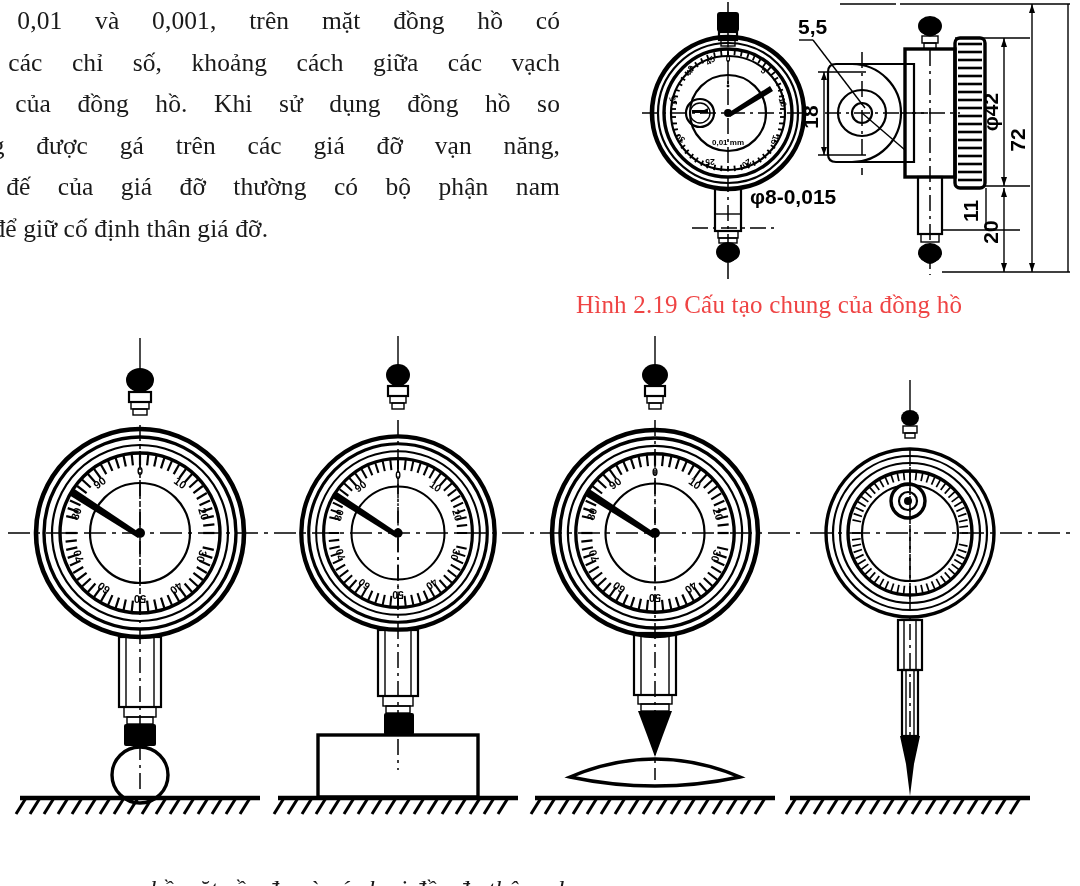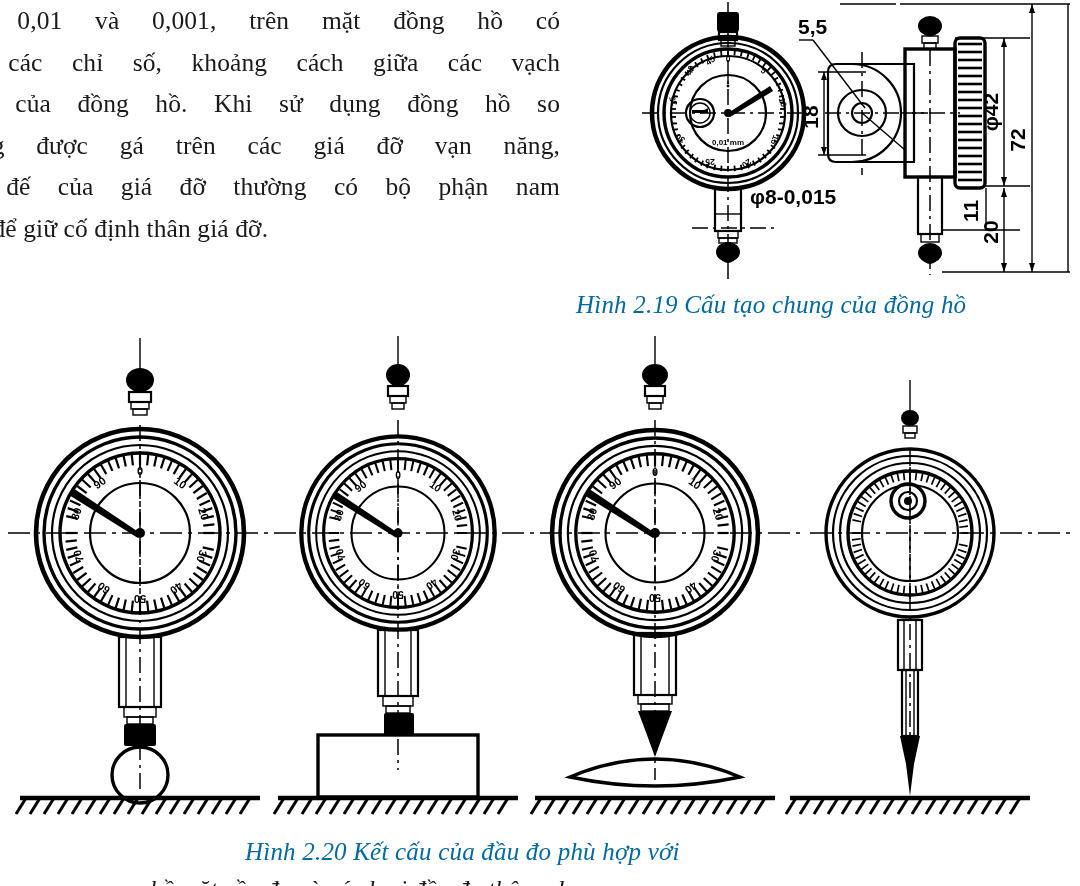--- a/index.html
+++ b/index.html
@@ -18,21 +18,21 @@
     letter-spacing:.1px;
   }
   #body-text .tline{
     white-space:nowrap; text-align:justify; text-align-last:justify;
     padding-left:6px;
   }
   #body-text .tline.last{text-align-last:left;}
 
   
   .caption{
-    position:absolute; font-style:italic; font-size:25px; color:#0369a1;
+    position:absolute; font-size:25px; color:#ef4444;
     white-space:nowrap; letter-spacing:.2px;text-align:right;
   }
   #caption-219{ left:576px; top:291px; }
   #caption-220{ left:245px; top:838px; }
   #caption-220b{
     position:absolute;left:150px;top:876px;width:800px;height:10px;
     overflow:hidden; font-style:italic;font-size:25px;color:#1a1a1a;
     white-space:nowrap;
   }
 
@@ -537,16 +537,15 @@
       <rect class="ln med" x="902" y="340" width="16" height="66" fill="#fff"></rect>
       <rect class="ln thin" x="906" y="340" width="8" height="66" fill="#fff"></rect>
 
       <path class="fill-k" d="M900 406 h20 l-6 28 l-4 32 l-4 -32 z"></path>
       <g transform="translate(910,468)">
           <use href="#ground"></use>
         </g>
     </g>
   </svg>
 
-  <div class="caption" id="caption-220">Hình 2.20 Kết cấu của đầu đo phù hợp với</div>
   <div id="caption-220b">bề mặt cần đo và các loại đầu đo thông dụng</div>
 
 </div>
 
 </body></html>

